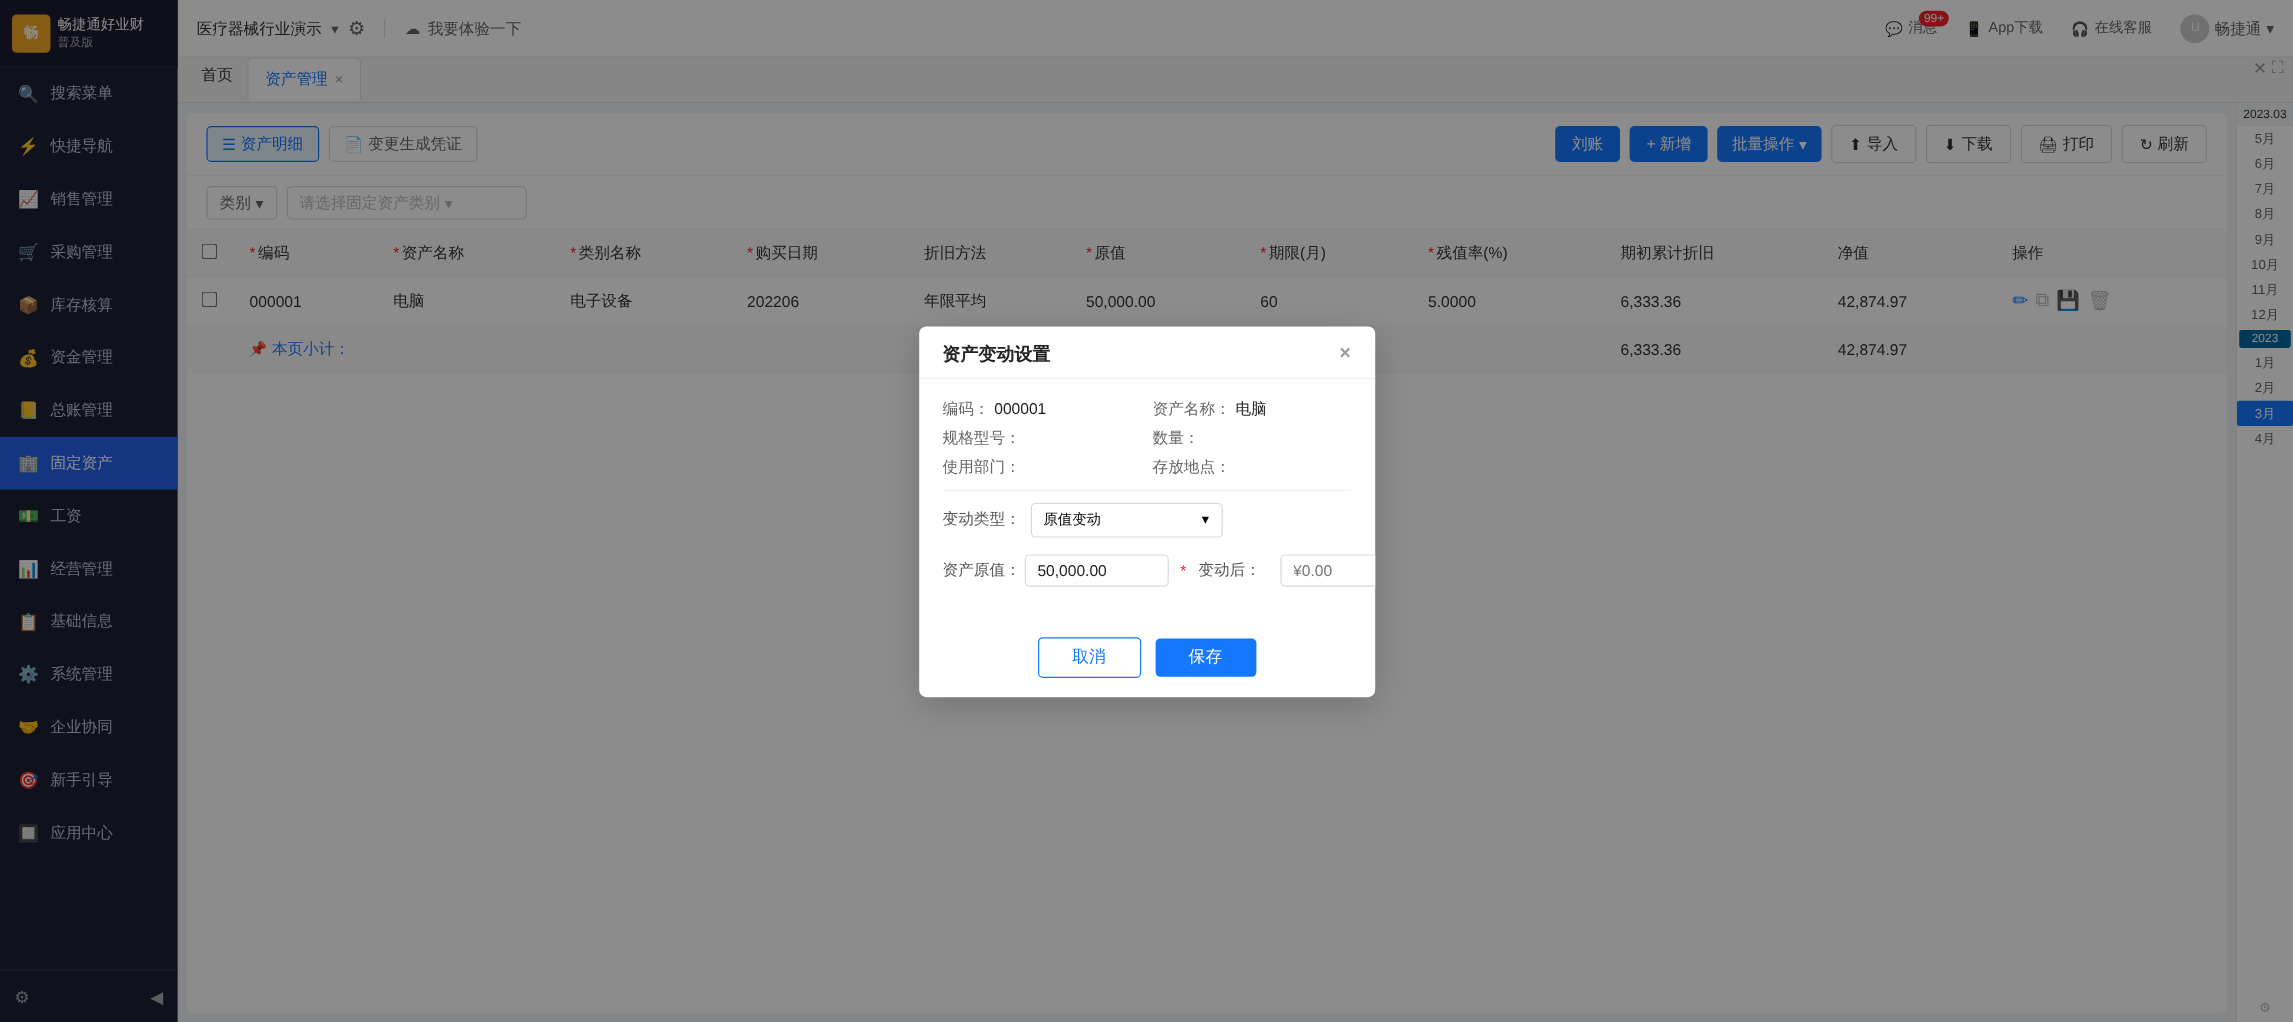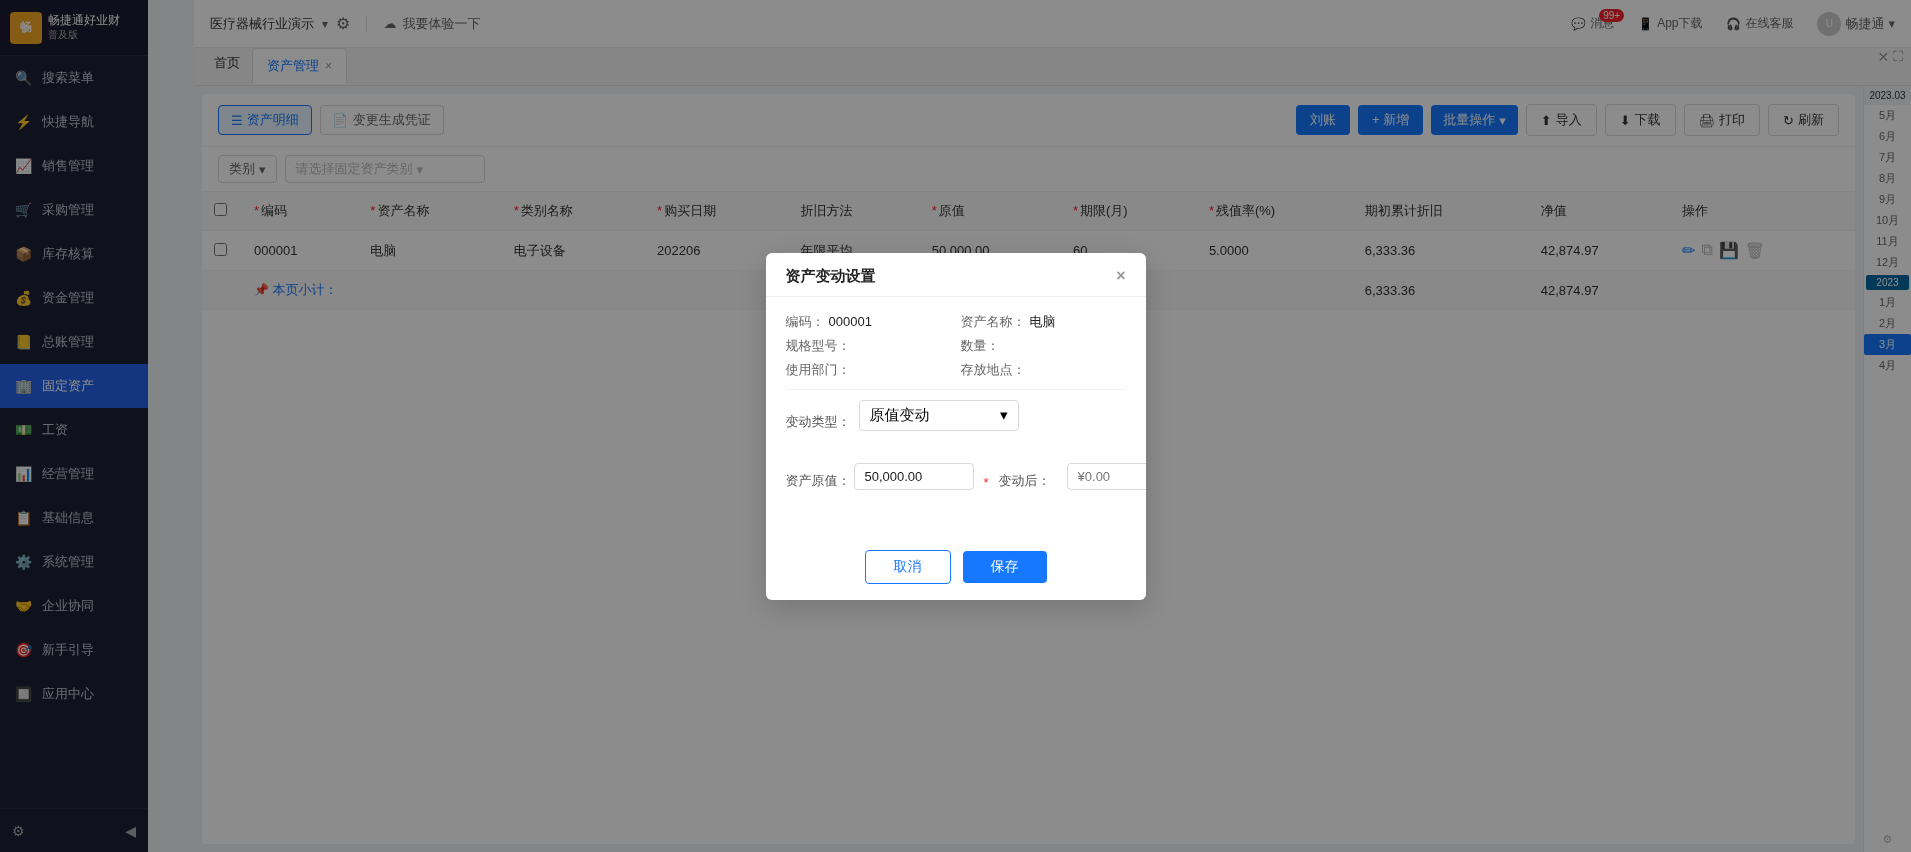--- a/index.html
+++ b/index.html
@@ -58,21 +58,20 @@
       height: 44px;
     }
     .sidebar-bottom-icon { color: #aaa; font-size: 14px; cursor: pointer; }
 
     
     .main-area {
       flex: 1;
       display: flex;
       flex-direction: column;
       overflow: hidden;
-      padding-left: 46px;
     }
 
     
     .topbar {
       height: 48px;
       background: #fff;
       display: flex;
       align-items: center;
       padding: 0 16px;
       border-bottom: 1px solid #e8e8e8;
@@ -344,36 +343,36 @@
       grid-template-columns: 1fr 1fr;
       gap: 6px 10px;
       margin-bottom: 10px;
     }
     .info-item { display: flex; align-items: center; font-size: 13px; color: #555; }
     .info-label { color: #666; margin-right: 4px; white-space: nowrap; }
     .info-value { color: #222; }
     .modal-divider { border: none; border-top: 1px solid #f0f0f0; margin: 10px 0; }
     .modal-form-row {
       display: flex;
-      align-items: flex-end;
-      margin-bottom: 32px;
+      align-items: center;
+      margin-bottom: 14px;
       font-size: 13px;
     }
     .form-label { color: #555; margin-right: 8px; white-space: nowrap; min-width: 60px; }
     .form-select-field {
       display: flex;
       align-items: center;
       border: 1px solid #d9d9d9;
       border-radius: 4px;
       padding: 5px 10px;
       min-width: 160px;
       cursor: pointer;
       background: #fff;
       justify-content: space-between;
-      font-size: 15px;
+      font-size: 12px;
     }
     .form-input-field {
       border: 1px solid #d9d9d9;
       border-radius: 4px;
       padding: 5px 10px;
       min-width: 120px;
       font-size: 13px;
       color: #222;
       background: #fff;
     }

